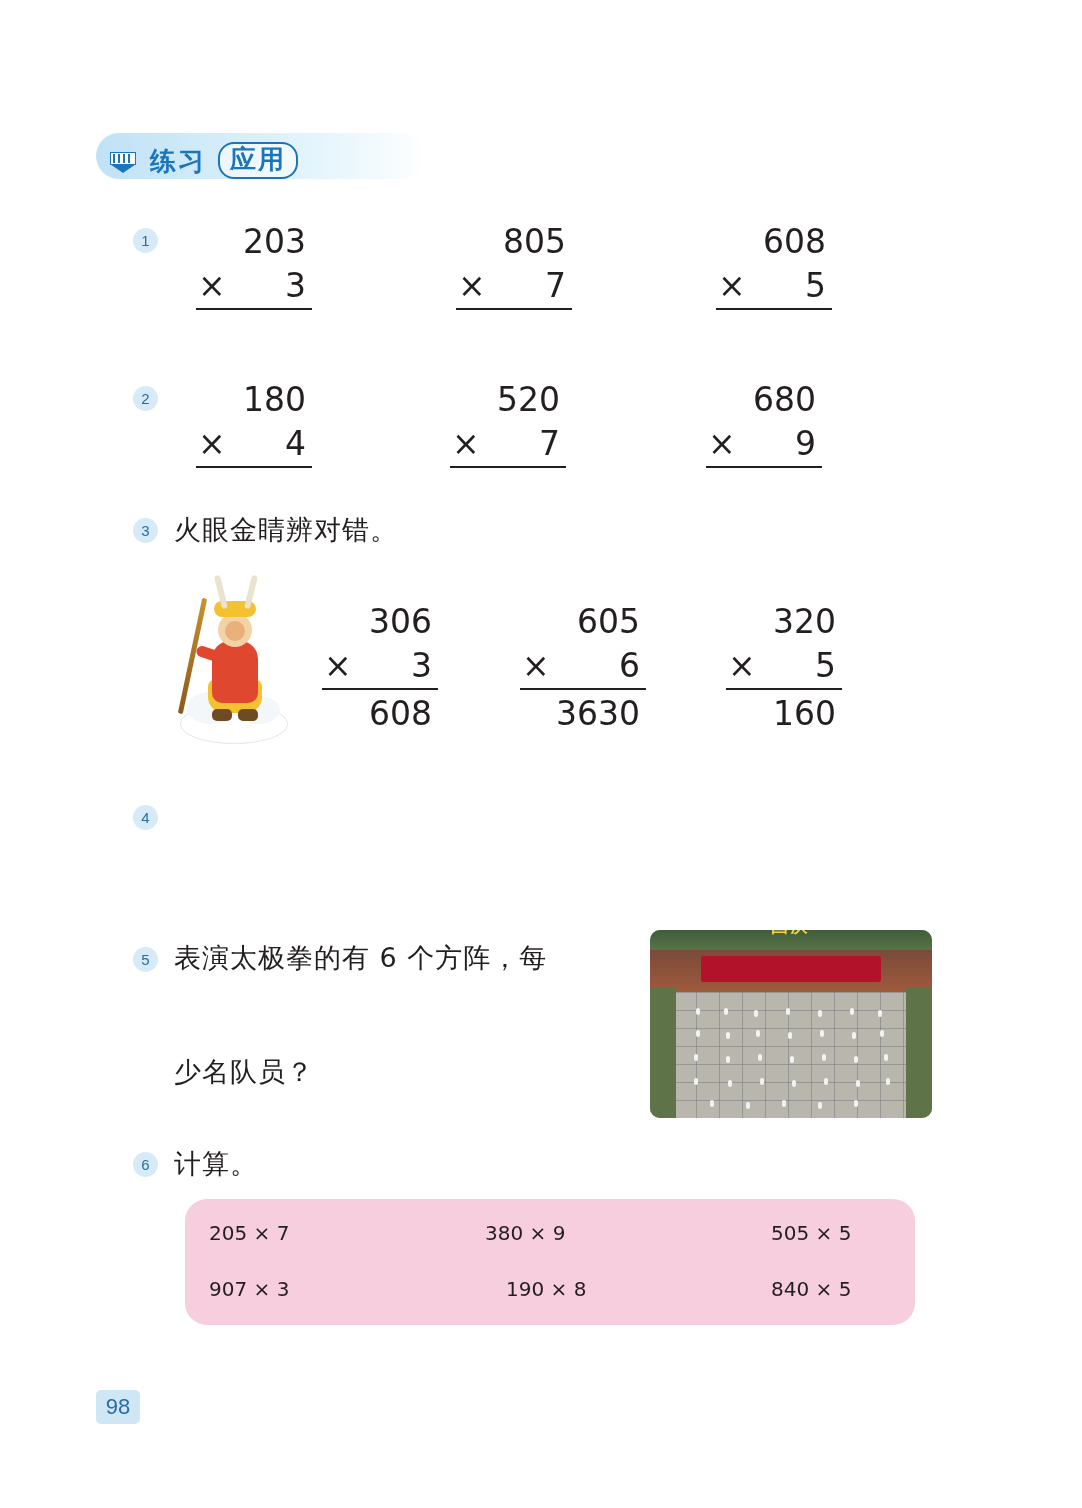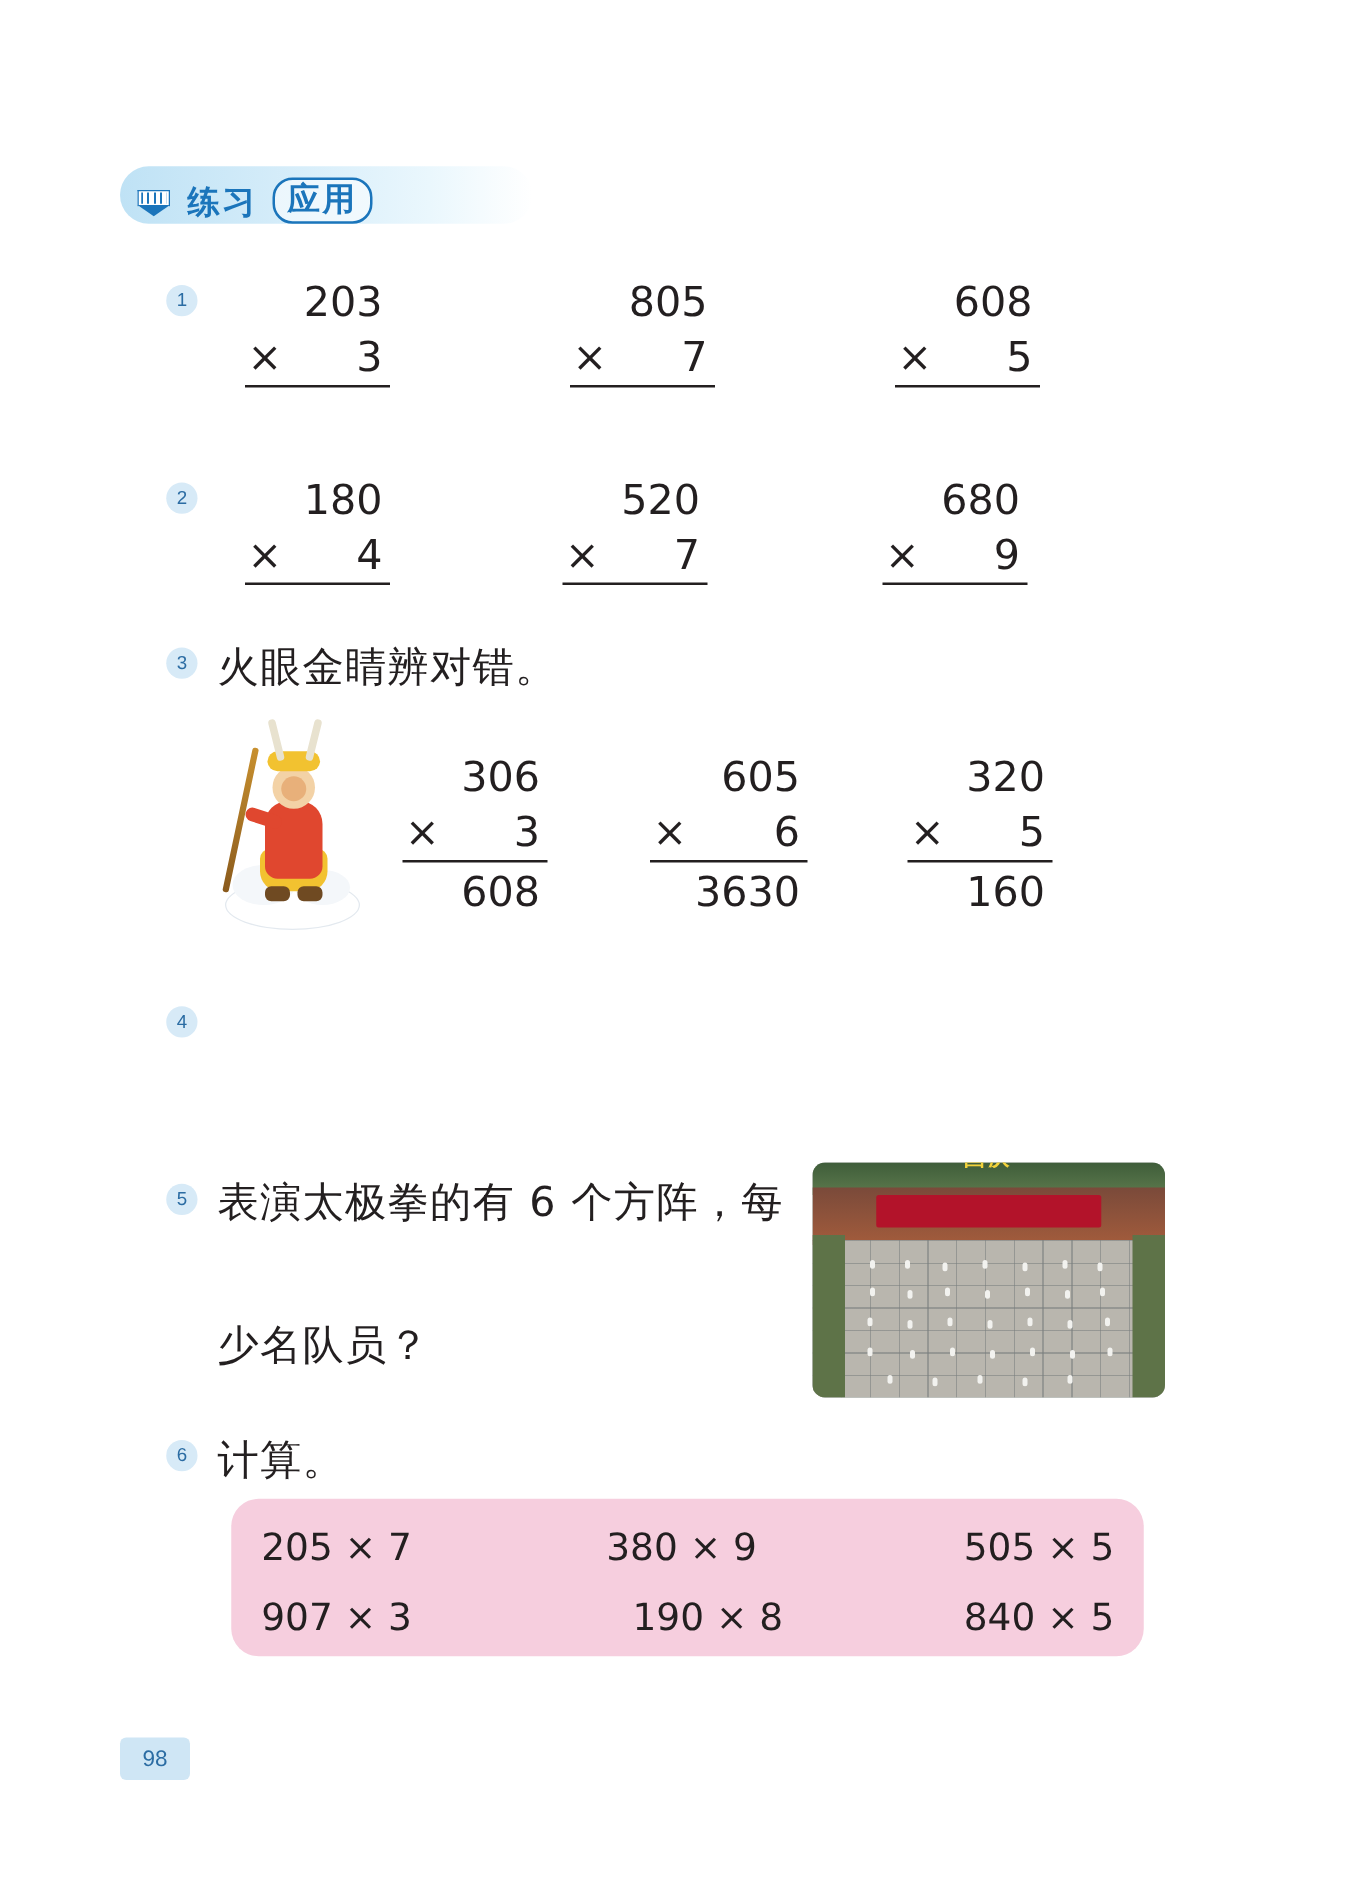--- a/index.html
+++ b/index.html
@@ -129,21 +129,21 @@
   .vcalc .res {
     text-align: right;
     padding-right: 6px;
     padding-top: 2px;
   }
 
   
   .ctext {
     position: absolute;
     font-family: "DejaVu Sans", "Liberation Sans", sans-serif;
-    font-size: 33px;
+    font-size: 27px;
     color: #231f20;
     letter-spacing: 1px;
     white-space: nowrap;
   }
 
   
   .monkey {
     position: absolute;
     left: 178px;
     top: 583px;
@@ -312,40 +312,40 @@
     position: absolute;
     left: 185px;
     top: 1199px;
     width: 730px;
     height: 126px;
     background: #f6cede;
     border-radius: 22px;
   }
   .pinkbox .cell {
     position: absolute;
-    font-size: 30px;
+    font-size: 20px;
     color: #231f20;
     font-family: "DejaVu Sans", sans-serif;
     white-space: nowrap;
   }
 
   
   .pagenum {
     position: absolute;
     left: 96px;
     top: 1390px;
-    width: 56px;
+    width: 44px;
     height: 34px;
     background: #cfe6f5;
     border-radius: 5px;
     display: flex;
     align-items: center;
     justify-content: center;
     color: #2b6ca3;
-    font-size: 18px;
+    font-size: 22px;
   }
 </style>
 </head>
 <body>
 
 <div class="page">
 
   <div class="banner">
     <div class="banner-icon">
       <div class="pencil">

